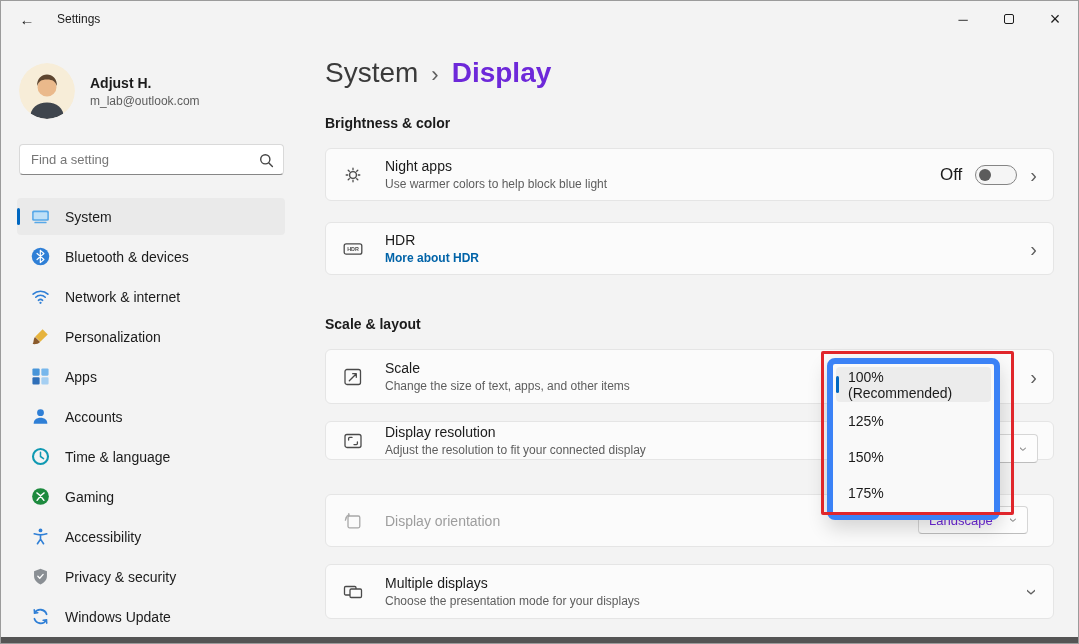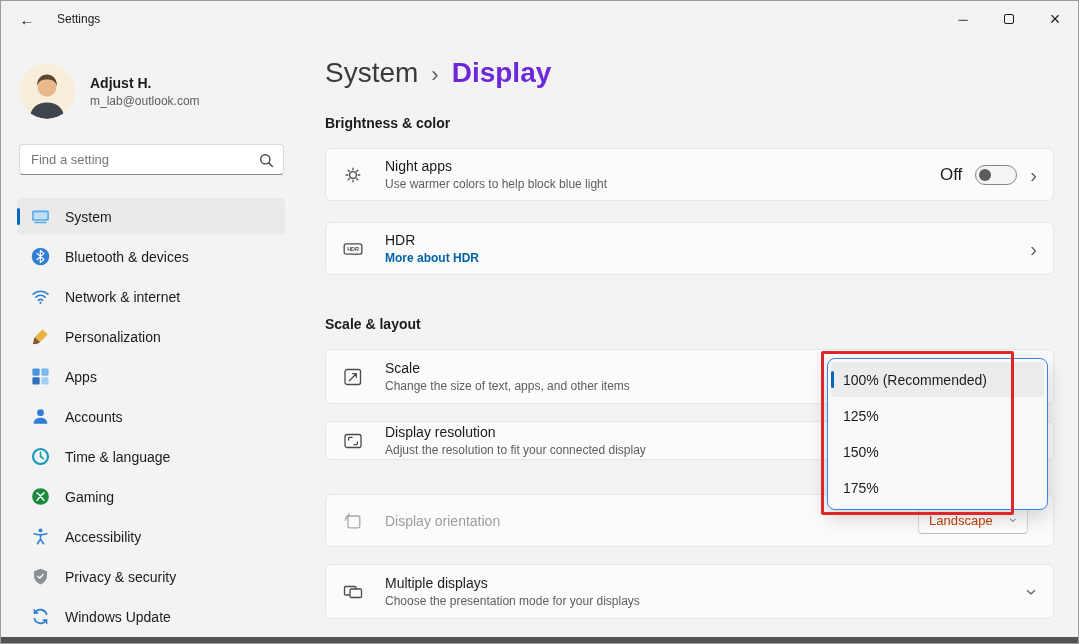--- a/index.html
+++ b/index.html
@@ -58,25 +58,25 @@
   .chevron{font-size:20px;color:#5f5f5f;line-height:1;display:inline-block}
   .chevron.down{transform:rotate(90deg)}
   .off-label{font-size:17px;color:#1b1b1b}
   .toggle{width:42px;height:20px;border:1px solid #858585;border-radius:11px;position:relative;background:#f5f5f5;cursor:pointer}
   .toggle-knob{position:absolute;left:3px;top:3px;width:12px;height:12px;border-radius:50%;background:#5c5c5c}
 
   
   .combobox{position:absolute;background:#fdfdfd;border:1px solid #d6d6d6;border-bottom-color:#bdbdbd;border-radius:4px;display:flex;align-items:center;justify-content:space-between;padding:0 10px;z-index:2;cursor:pointer}
   .combo-res{left:915px;top:433px;width:122px;height:29px}
   .combo-orient{left:917px;top:505px;width:110px;height:28px}
-  .combo-value{font-size:13px;color:#c2410c}
+  .combo-value{font-size:13px;color:#6d28d9}
   .combo-chev{font-size:14px;color:#8b8b8b;transform:rotate(90deg);display:inline-block;line-height:1}
 
   
-  .flyout{position:absolute;left:826px;top:357px;width:221px;background:#f9f9f9;border:1px solid #3b82f6;border-radius:8px;box-shadow:0 8px 20px rgba(0,0,0,.16);padding:3px;z-index:10}
+  .flyout{position:absolute;left:826px;top:357px;width:173px;background:#f9f9f9;border:6px solid #3b82f6;border-radius:8px;box-shadow:0 8px 20px rgba(0,0,0,.16);padding:3px;z-index:10}
   .flyout-option{position:relative;height:35px;display:flex;align-items:center;padding-left:12px;font-size:14px;color:#1b1b1b;border-radius:4px;margin-bottom:1px;cursor:pointer}
   .flyout-option.selected{background:#ececec}
   .flyout-option.selected::before{content:"";position:absolute;left:0;top:9px;width:3px;height:17px;background:#0067c0;border-radius:2px}
 
   .annotation-box{position:absolute;left:820px;top:350px;width:193px;height:164px;border:3px solid #e0262b;border-radius:2px;z-index:11;pointer-events:none}
 
   .bottom-strip{position:absolute;left:0;right:0;bottom:0;height:6px;background:#545454;z-index:20}
 </style>
 </head>
 <body>

